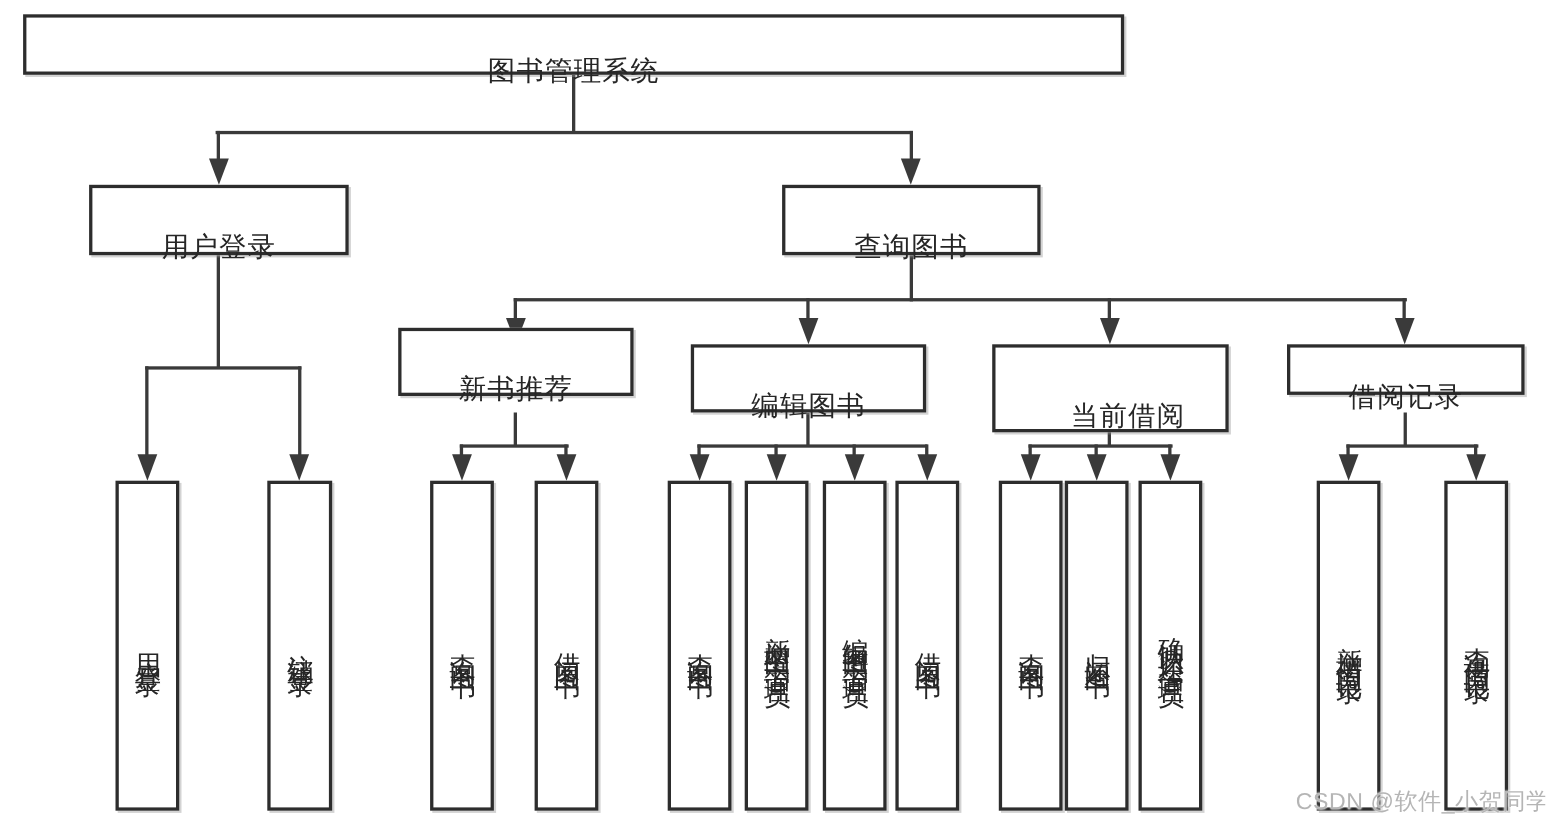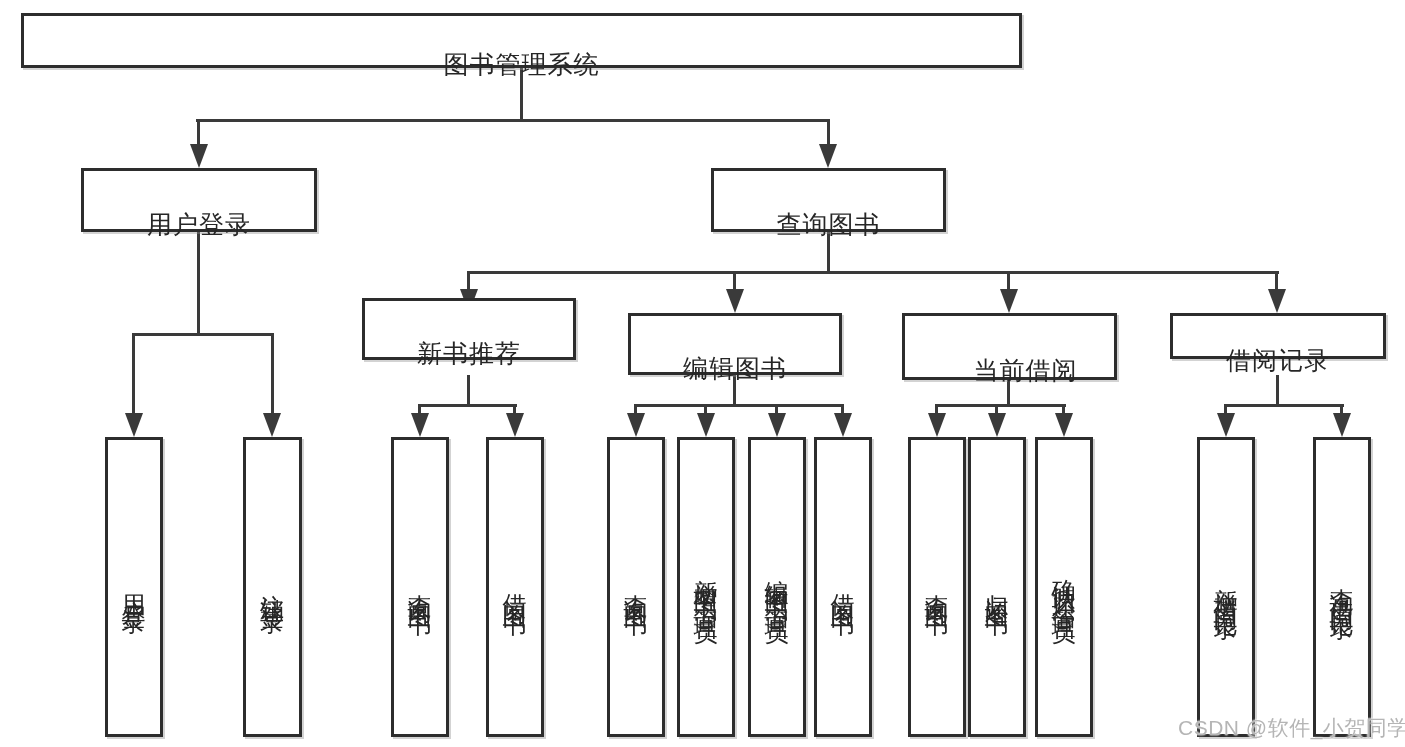--- a/index.html
+++ b/index.html
@@ -69,21 +69,21 @@
   <div class="arrow" style="left:726px; top:289px;"></div>
   <div class="arrow" style="left:1000px; top:289px;"></div>
   <div class="arrow" style="left:1268px; top:289px;"></div>
 
   <div class="box" style="left:362px; top:298px; width:214px; height:62px;">
     <span class="hlabel">新书推荐</span>
   </div>
   <div class="box" style="left:628px; top:313px; width:214px; height:62px;">
     <span class="hlabel">编辑图书</span>
   </div>
-  <div class="box" style="left:902px; top:313px; width:215px; height:67px;padding-left:32px;">
+  <div class="box" style="left:902px; top:313px; width:215px; height:80px;padding-left:32px;">
     <span class="hlabel">当前借阅</span>
   </div>
   <div class="box" style="left:1170px; top:313px; width:216px; height:46px;">
     <span class="hlabel">借阅记录</span>
   </div>
 
   <div class="line" style="left:467px; top:375px; width:3px; height:31px;"></div>
   <div class="line" style="left:418px; top:404px; width:99px; height:3px;"></div>
   <div class="line" style="left:418px; top:404px; width:3px; height:12px;"></div>
   <div class="line" style="left:513px; top:404px; width:3px; height:12px;"></div>

